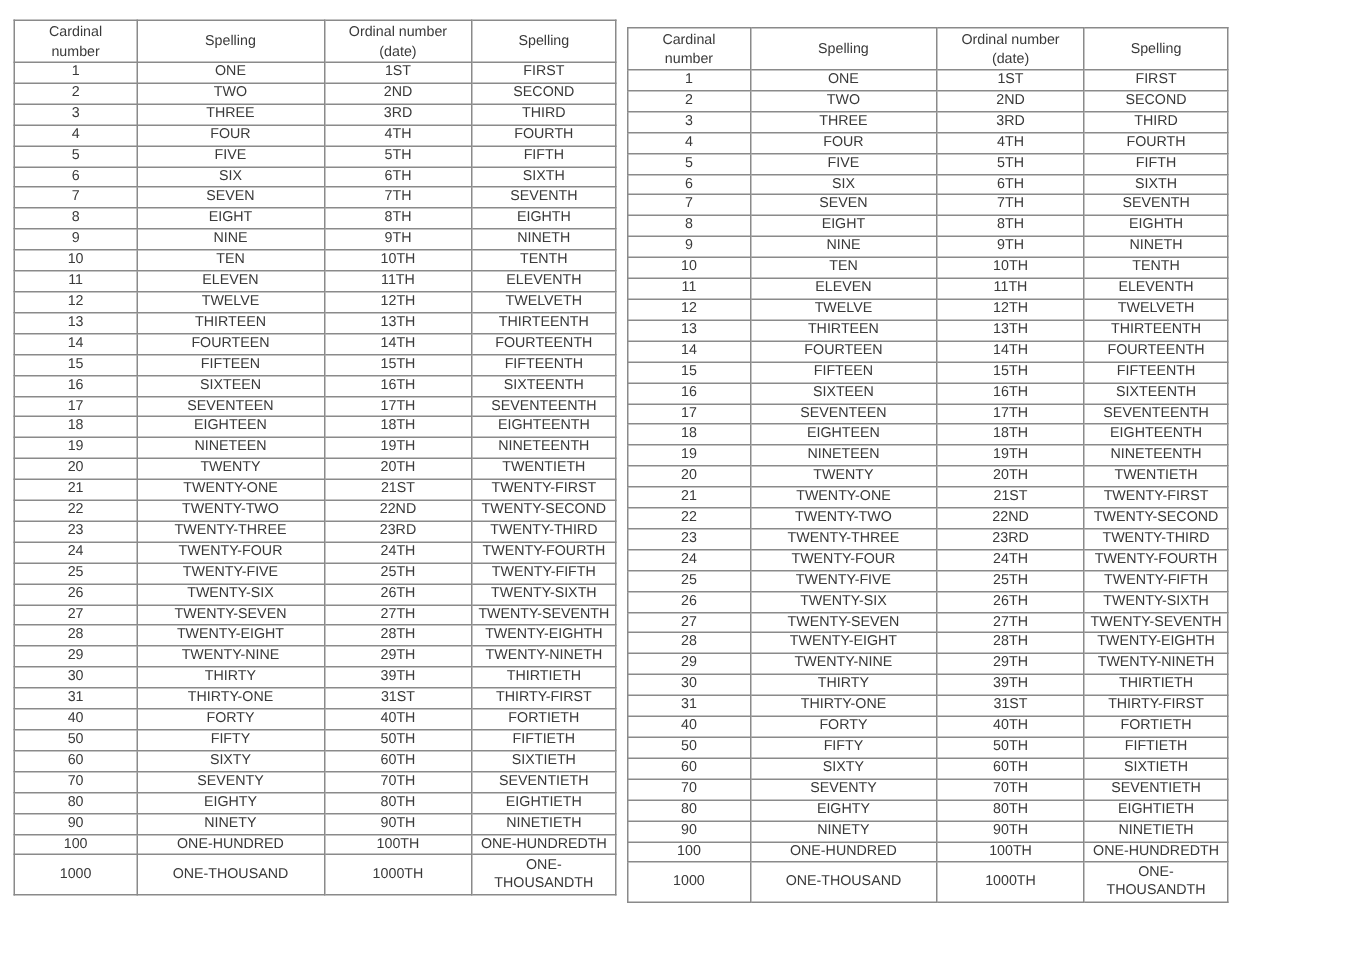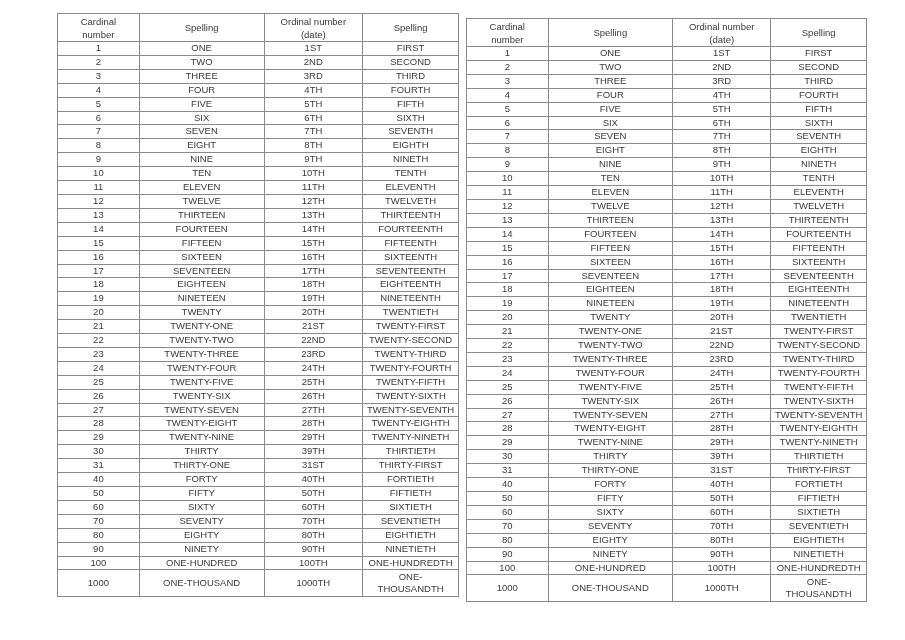--- a/index.html
+++ b/index.html
@@ -24,21 +24,20 @@
   }
   .num-table-wrap.right {
     left: 418px;
     top: 18px;
     width: 401px;
   }
   table.num-table {
     border-collapse: collapse;
     table-layout: fixed;
     width: 100%;
-    margin-left: 48px;
   }
   table.num-table th,
   table.num-table td {
     border: 1px solid #8a8a8a;
     color: #3a3a3a;
     text-align: center;
     vertical-align: middle;
     padding: 0 1px;
     white-space: pre-line;
     overflow: hidden;

